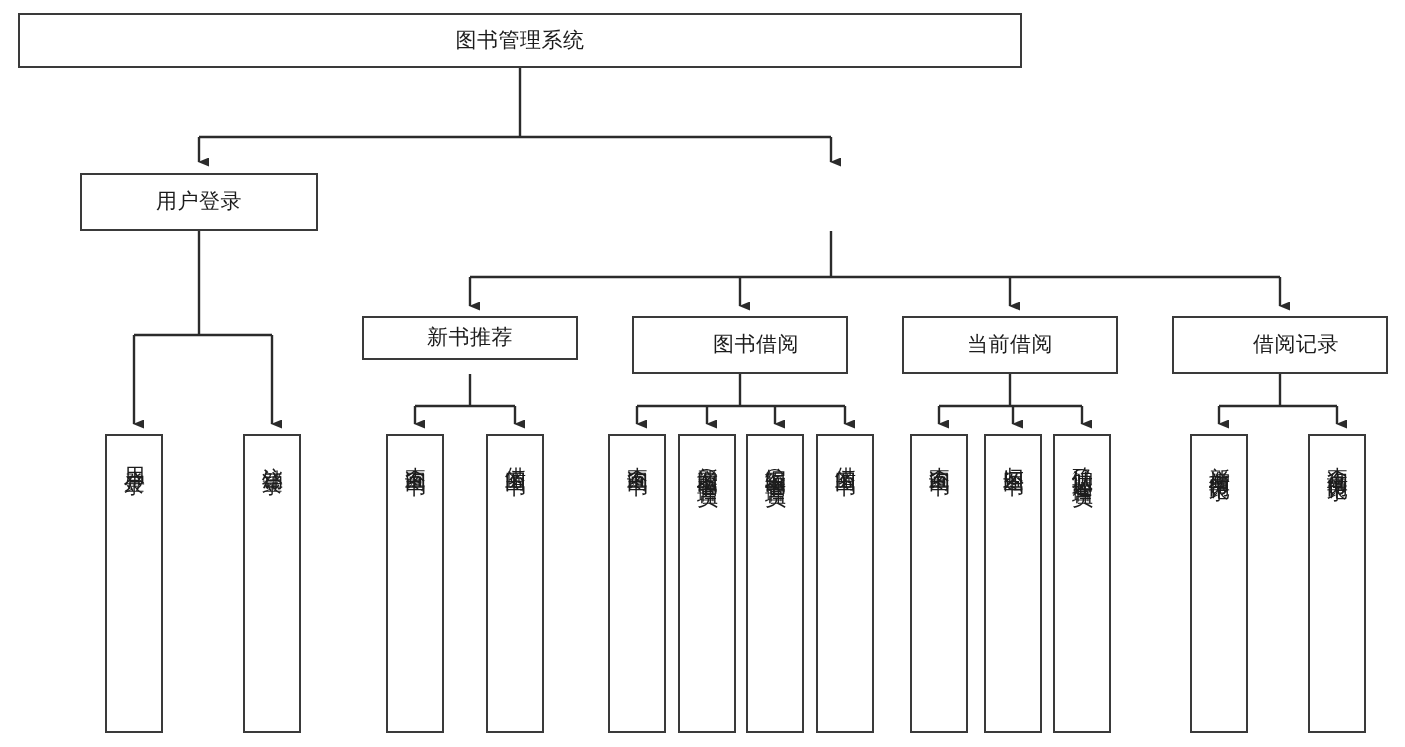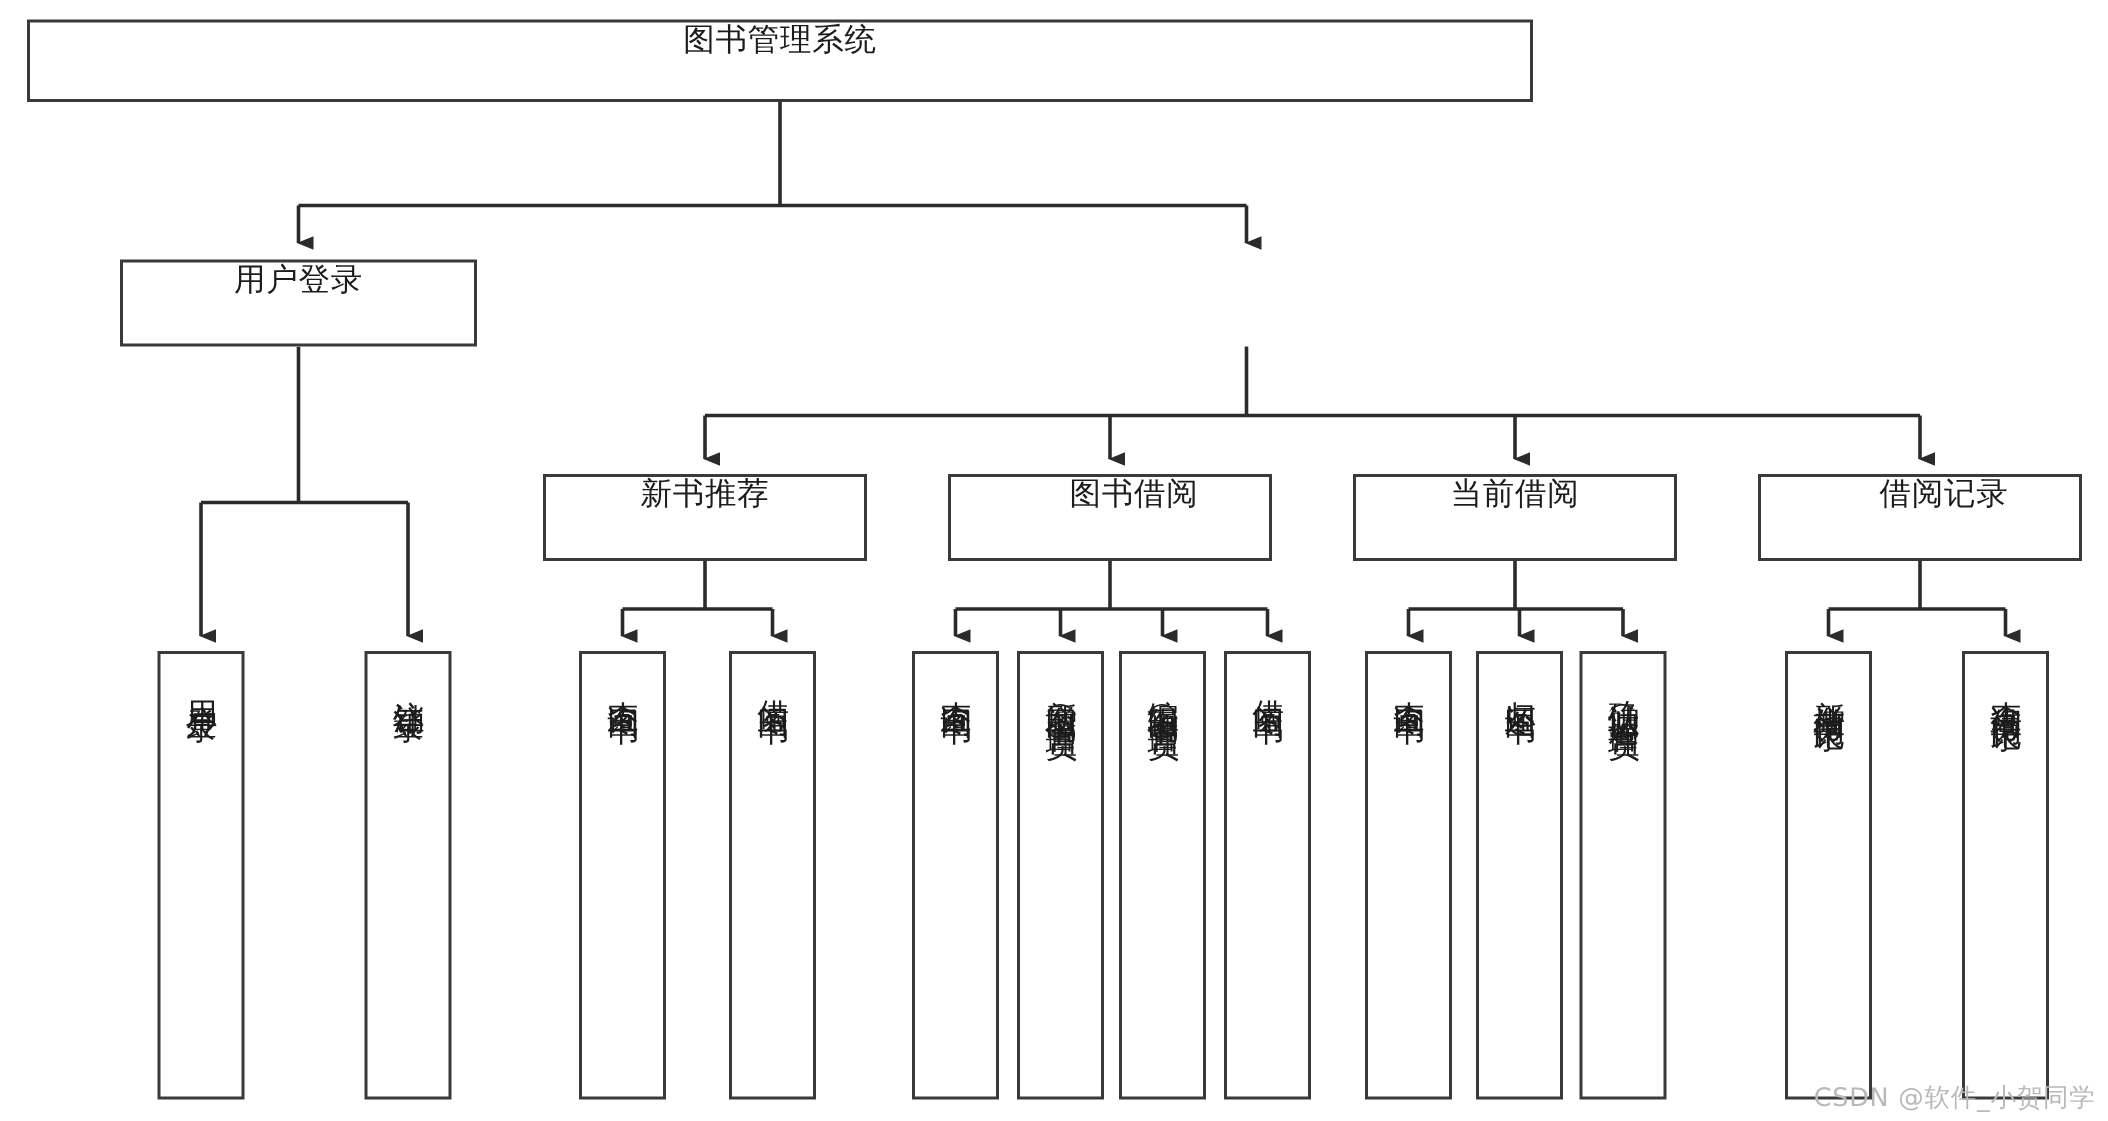--- a/index.html
+++ b/index.html
@@ -25,20 +25,21 @@
     width: 1405px;
     height: 747px;
     pointer-events: none;
   }
   .node {
     position: absolute;
     box-sizing: border-box;
     border: 2px solid #3a3a3a;
     background: #ffffff;
     display: flex;
+    align-items: center;
     justify-content: center;
     color: #1c1c1c;
     z-index: 2;
   }
   .node.horiz {
     font-size: 21px;
     letter-spacing: 0.5px;
     line-height: 1.1;
     white-space: nowrap;
   }
@@ -127,21 +128,21 @@
   </svg>
 
   <div class="node root horiz" style="left: 18px; top: 13px; width: 1004px; height: 55px; border-color: rgb(58, 58, 58); background: rgb(255, 255, 255); color: rgb(28, 28, 28);">
       <span>图书管理系统</span>
     </div>
 
   <div class="node horiz" style="left: 80px; top: 173px; width: 238px; height: 58px; border-color: rgb(58, 58, 58); background: rgb(255, 255, 255); color: rgb(28, 28, 28);">
       <span>用户登录</span>
     </div>
 
-  <div class="node horiz" style="left: 362px; top: 316px; width: 216px; height: 58px; border-color: rgb(58, 58, 58); background: rgb(255, 255, 255); color: rgb(28, 28, 28);">
+  <div class="node horiz" style="left: 362px; top: 316px; width: 216px; height: 44px; border-color: rgb(58, 58, 58); background: rgb(255, 255, 255); color: rgb(28, 28, 28);">
       <span>新书推荐</span>
     </div>
   <div class="node horiz" style="left: 632px; top: 316px; width: 216px; height: 58px; border-color: rgb(58, 58, 58); background: rgb(255, 255, 255); color: rgb(28, 28, 28); padding-left: 32px;">
       <span>图书借阅</span>
     </div>
   <div class="node horiz" style="left: 902px; top: 316px; width: 216px; height: 58px; border-color: rgb(58, 58, 58); background: rgb(255, 255, 255); color: rgb(28, 28, 28);">
       <span>当前借阅</span>
     </div>
   <div class="node horiz" style="left: 1172px; top: 316px; width: 216px; height: 58px; border-color: rgb(58, 58, 58); background: rgb(255, 255, 255); color: rgb(28, 28, 28); padding-left: 32px;">
       <span>借阅记录</span>
@@ -180,14 +181,13 @@
   <div class="node leaf" style="left: 1053px; top: 434px; width: 58px; height: 299px; border-color: rgb(58, 58, 58); background: rgb(255, 255, 255); color: rgb(28, 28, 28);">
     <span class="vlabel">确认归还（管理员）</span>
     </div>
   <div class="node leaf" style="left: 1190px; top: 434px; width: 58px; height: 299px; border-color: rgb(58, 58, 58); background: rgb(255, 255, 255); color: rgb(28, 28, 28);">
     <span class="vlabel">新增借阅记录</span>
     </div>
   <div class="node leaf" style="left: 1308px; top: 434px; width: 58px; height: 299px; border-color: rgb(58, 58, 58); background: rgb(255, 255, 255); color: rgb(28, 28, 28);">
     <span class="vlabel">查询借阅记录</span>
     </div>
 
-  <div id="watermark" style="color: rgb(185, 185, 185);">CSDN @软件_小贺同学</div>
 </div>
 
 </body></html>

